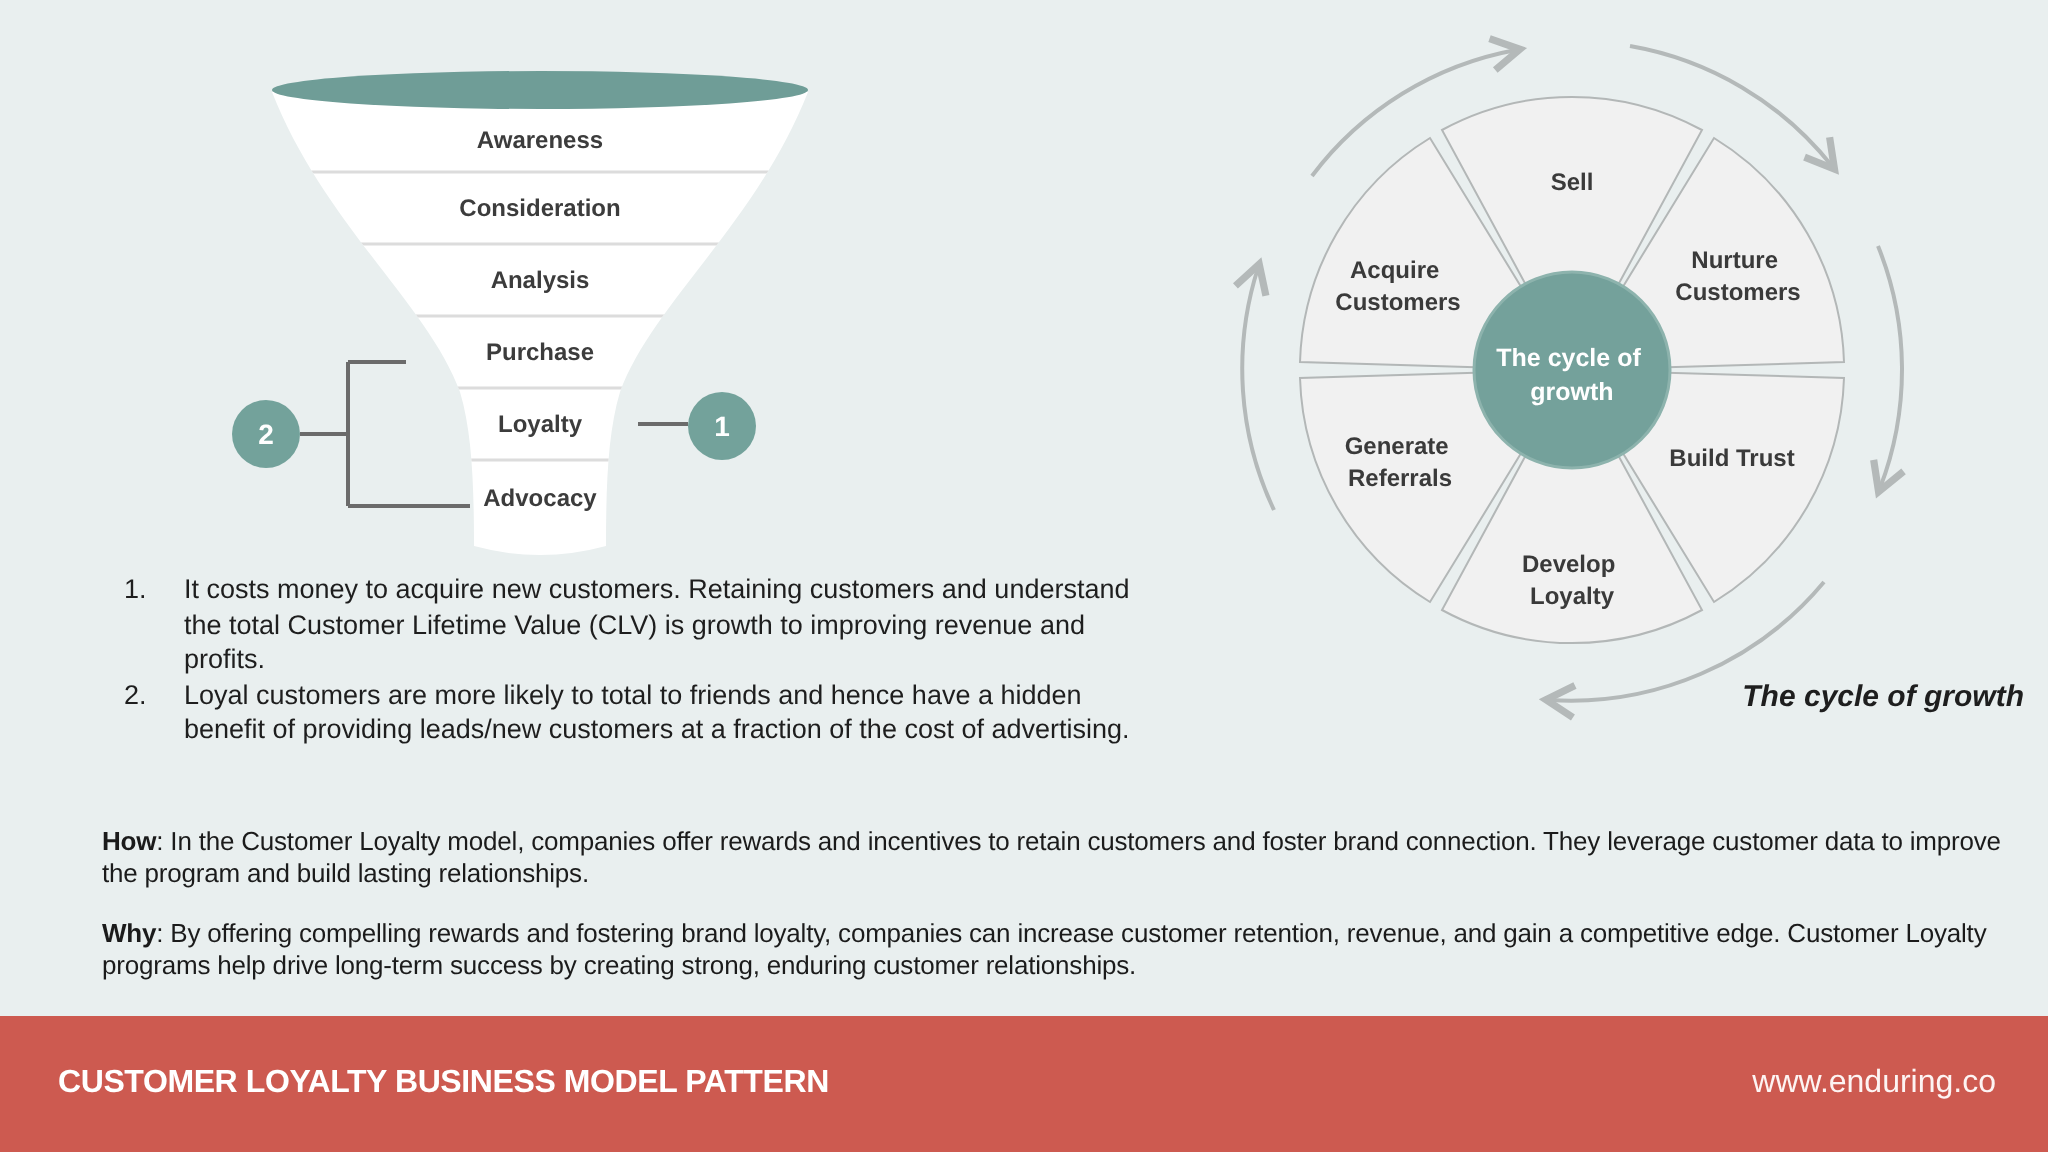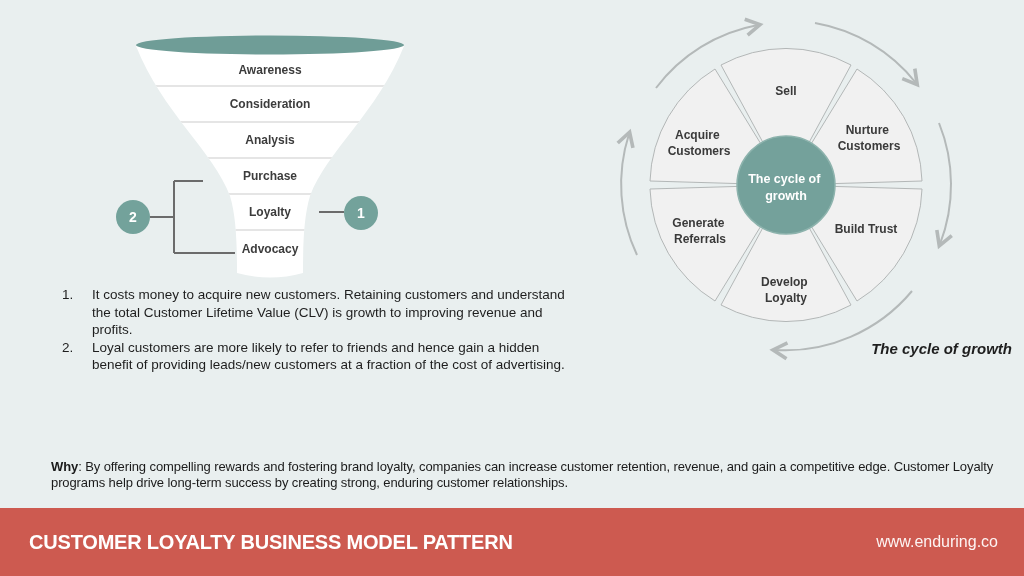--- a/index.html
+++ b/index.html
@@ -30,21 +30,21 @@
   }
   #how-para{top:413px;}
   #why-para{top:459px;}
   .para .b{font-weight:700;}
   .footer{
     position:absolute;left:0;top:508px;width:1024px;height:68px;
     background:#cd5a50;display:flex;align-items:center;justify-content:space-between;
     box-sizing:border-box;padding:0 26px 0 29px;
   }
   .footer-title{
-    color:#ffffff;font-size:20px;font-weight:800;letter-spacing:-0.2px;
+    color:#ffffff;font-size:16px;font-weight:800;letter-spacing:-0.2px;
   }
   .footer-site{color:#fdf4f3;font-size:16px;font-weight:400;}
 </style>
 </head>
 <body>
 
 <div class="stage">
 
   <svg id="funnel-svg" width="440" height="290" viewBox="0 0 440 290">
     <defs>
@@ -149,24 +149,27 @@
 
   <div class="cycle-caption">The cycle of growth</div>
 
   <div class="notes">
     <div class="note-row">
       <span class="note-num">1.</span>
       <span class="note-text">It costs money to acquire new customers. Retaining customers  and understand the total Customer Lifetime Value (CLV) is growth to improving revenue and profits.</span>
     </div>
     <div class="note-row">
       <span class="note-num">2.</span>
-      <span class="note-text">Loyal customers are more likely to refer to friends and hence gain a hidden benefit of providing leads/new customers at a fraction of the cost of advertising.</span>
+      <span class="note-text">Loyal customers are more likely to total to friends and hence have a hidden benefit of providing leads/new customers at a fraction of the cost of advertising.</span>
     </div>
   </div>
 
+  <div class="para" id="how-para">
+    <span class="b">How</span><span>: In the Customer Loyalty model, companies offer rewards and incentives to retain customers and foster brand connection. They leverage customer data to improve the program and build lasting relationships.</span>
+  </div>
   <div class="para" id="why-para">
     <span class="b">Why</span><span>: By offering compelling rewards and fostering brand loyalty, companies can increase customer retention, revenue, and gain a competitive edge. Customer Loyalty programs help drive long-term success by creating strong, enduring customer relationships.</span>
   </div>
 
   <div class="footer">
     <div class="footer-title">CUSTOMER LOYALTY BUSINESS MODEL PATTERN</div>
     <div class="footer-site">www.enduring.co</div>
   </div>
 
 </div>

